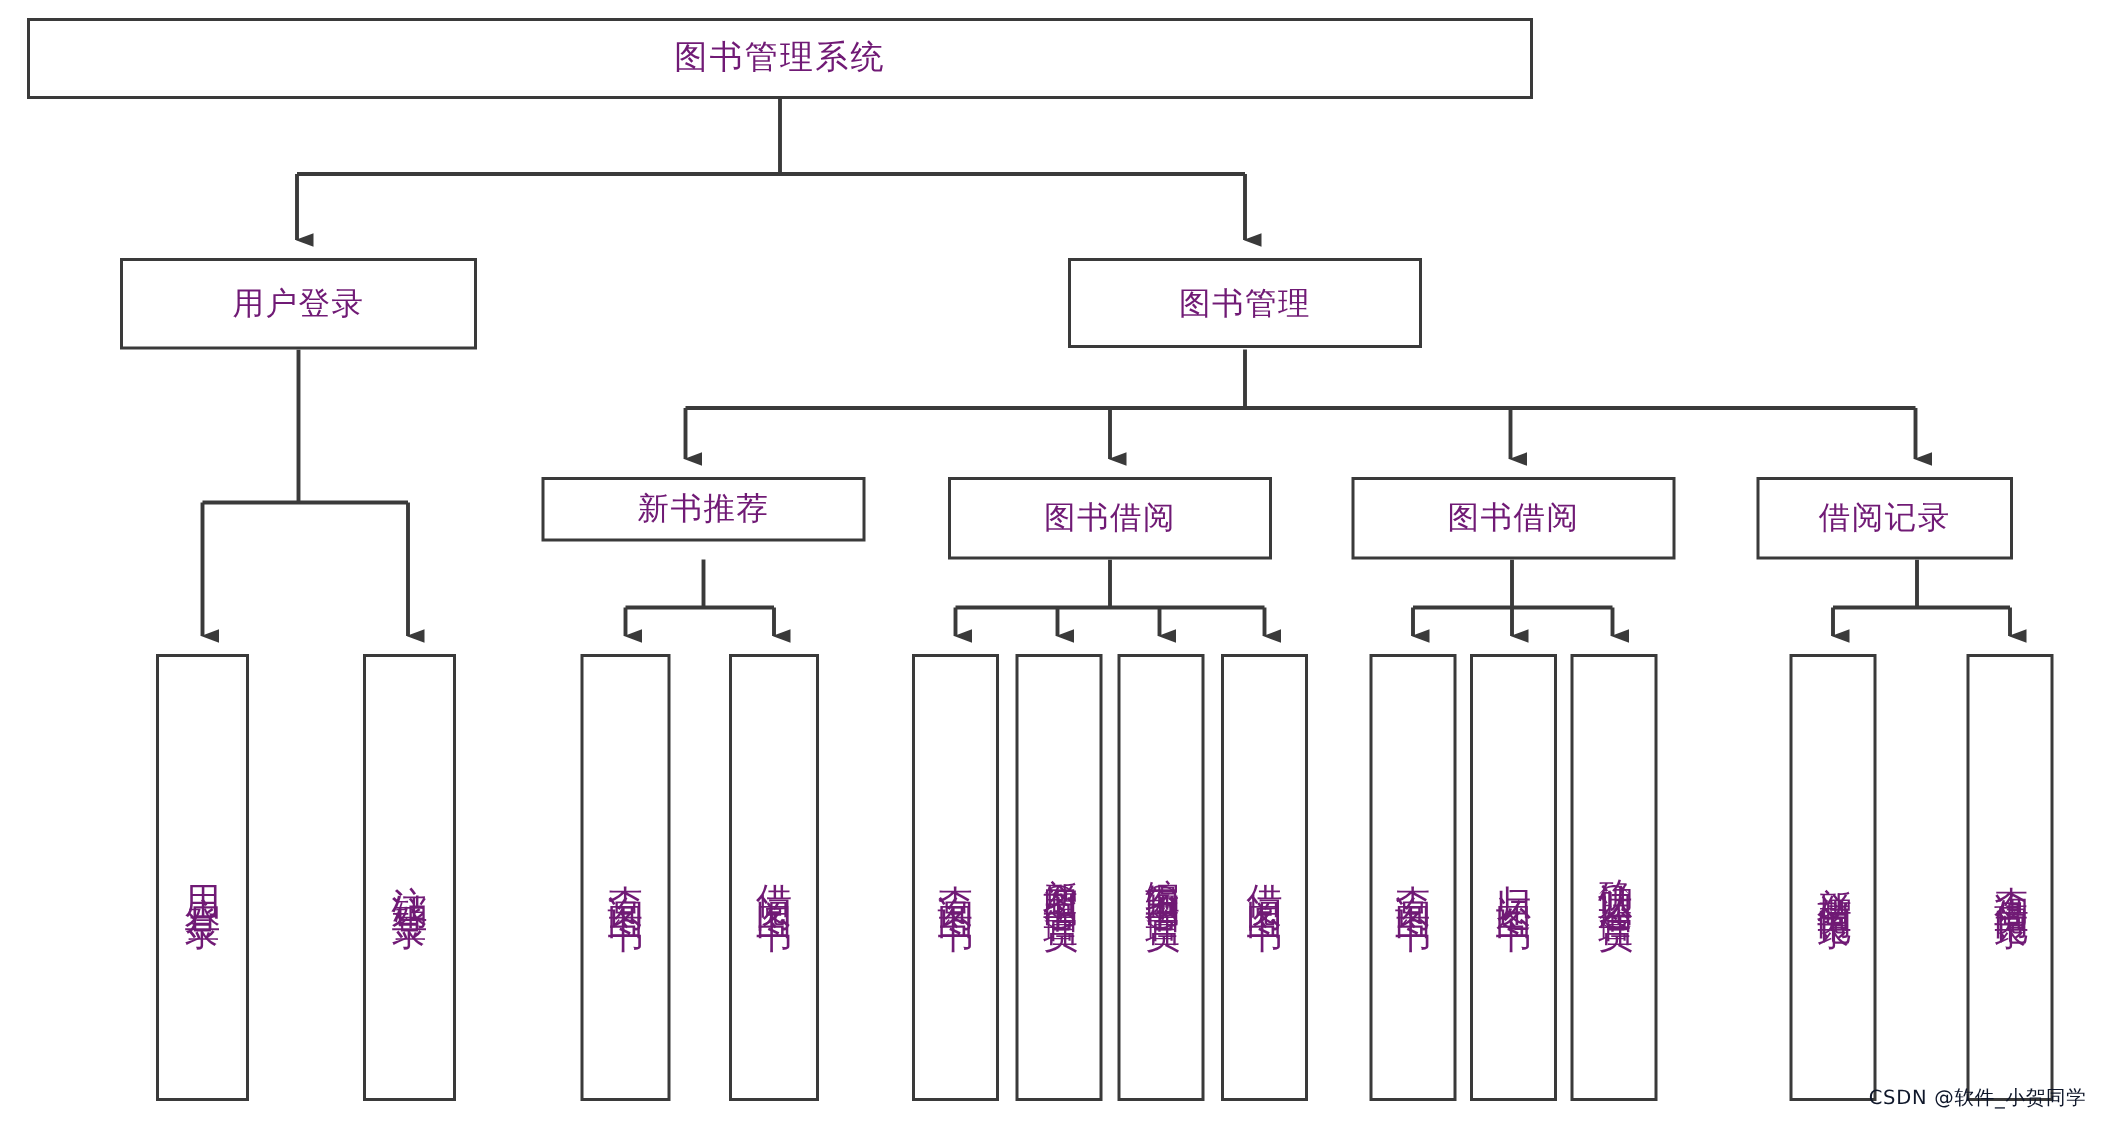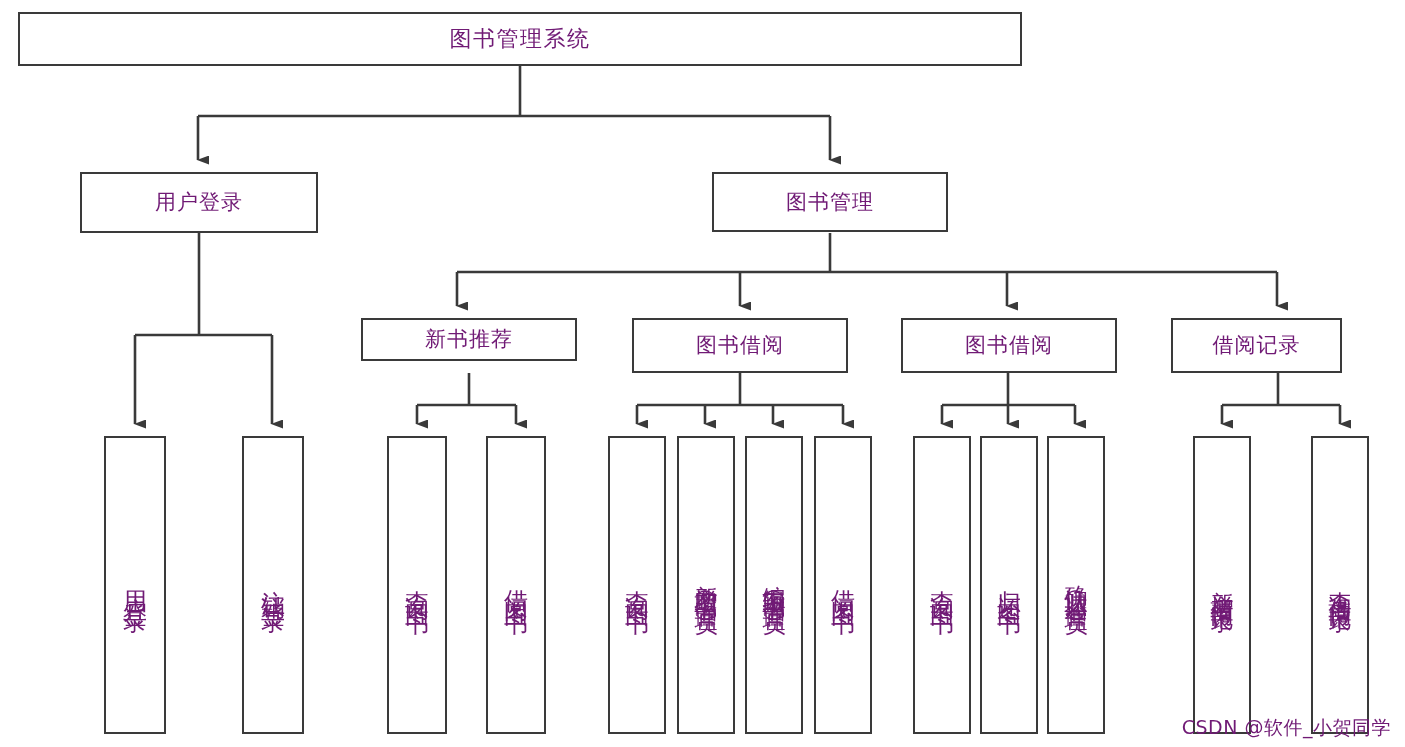--- a/index.html
+++ b/index.html
@@ -54,22 +54,22 @@
     text-orientation:upright;
     font-size:24px;
     letter-spacing:7px;
     line-height:1;
   }
   .node.v.tall .lbl{ font-size:23px; letter-spacing:4px; }
   .watermark{
     position:absolute;
     right:14px;
     bottom:6px;
-    font-size:19px;
-    color:#701a75;
+    font-size:13px;
+    color:#0f172a;
     letter-spacing:0.5px;
     white-space:nowrap;
     font-family:"DejaVu Sans","Liberation Sans",sans-serif;
   }
 </style>
 </head>
 <body>
 
 <div id="canvas">
 

